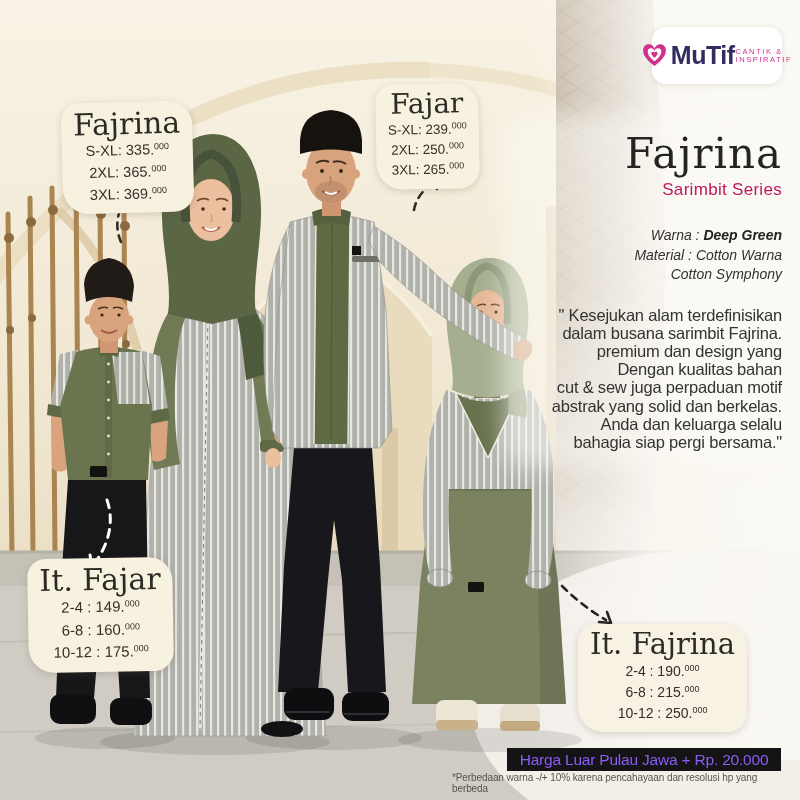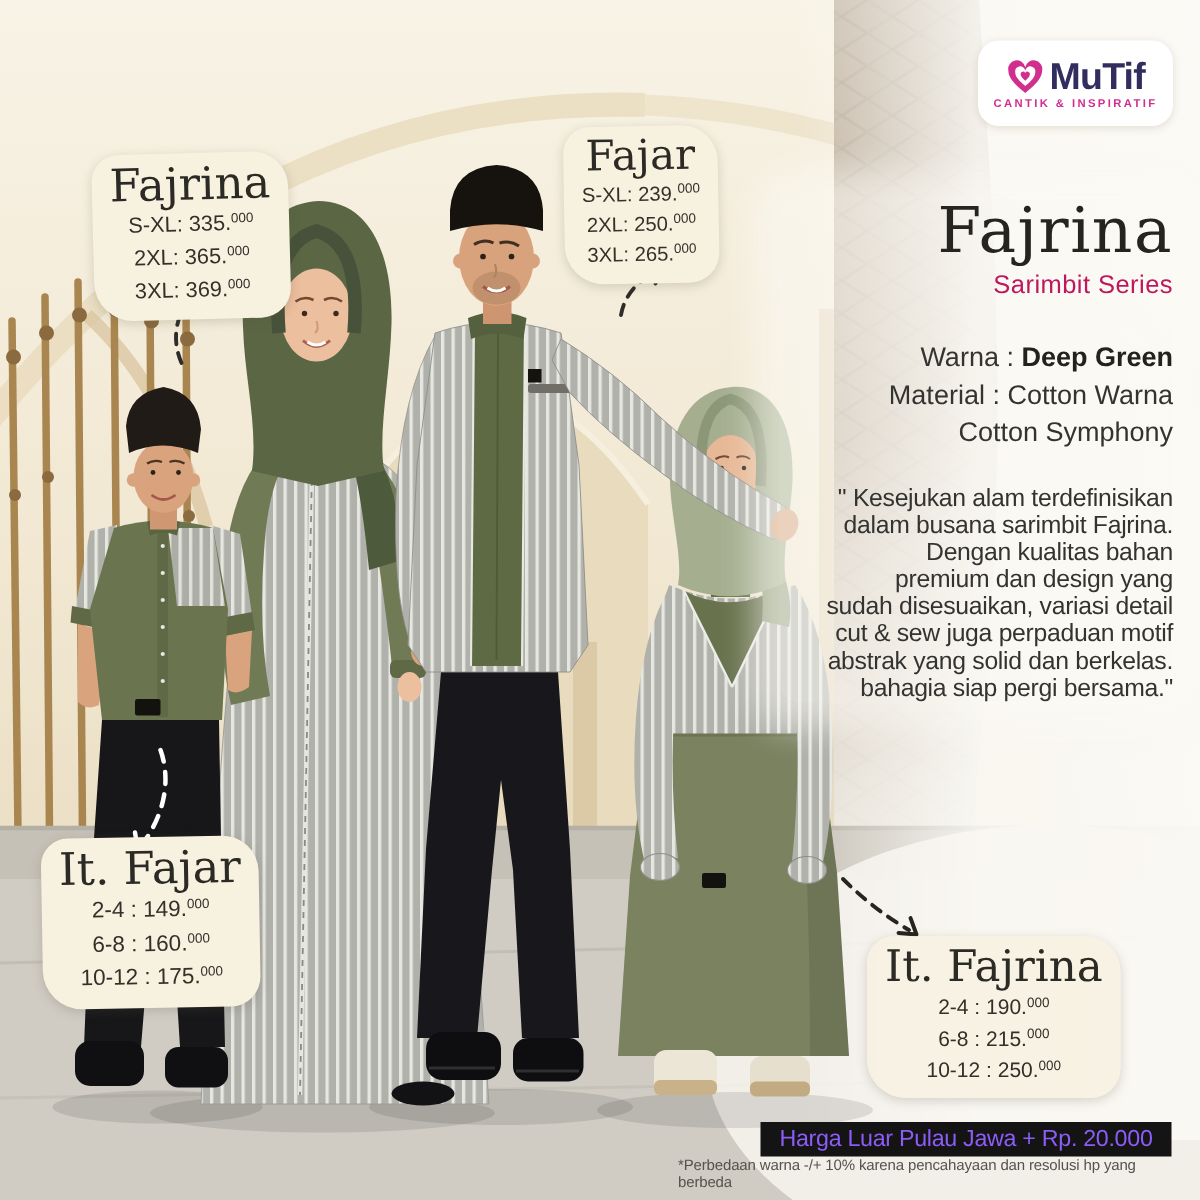--- a/index.html
+++ b/index.html
@@ -9,43 +9,43 @@
   }
   .stage *{box-sizing:border-box;}
   svg{display:block;}
   .scene-svg,.arrow-svg{position:absolute;left:0;top:0;width:800px;height:800px;}
   .arrow-svg{pointer-events:none;}
 
   
   .logo-card{
     position:absolute;left:652px;top:27px;width:130px;height:57px;
     background:#ffffff;border-radius:14px;box-shadow:0 1px 6px rgba(120,100,70,.18);
-    display:flex;flex-direction:column;align-items:center;justify-content:center;gap:1px;
+    display:flex;flex-direction:row;align-items:center;justify-content:center;gap:1px;
   }
   .logo-row{display:flex;align-items:center;gap:4px;}
   .logo-brand{
     font-family:"Liberation Sans",sans-serif;font-weight:800;font-size:25px;
     color:#312d5e;letter-spacing:-0.5px;line-height:1;
   }
   .logo-tagline{
-    font-size:7.5px;font-weight:700;color:#d02f8e;letter-spacing:1.6px;line-height:1;
+    font-size:7.5px;font-weight:400;color:#d02f8e;letter-spacing:1.6px;line-height:1;
   }
 
   
   .right-panel{
     position:absolute;right:18px;top:132px;width:262px;text-align:right;
     background:rgba(251,249,244,.55);box-shadow:0 0 22px 18px rgba(251,249,244,.55);
     border-radius:10px;
   }
   .panel-title{
     font-family:"DejaVu Serif","Liberation Serif",serif;font-size:42px;font-weight:500;
     color:#262420;letter-spacing:1px;line-height:1.05;
   }
   .panel-series{font-size:17px;color:#be185d;margin-top:4px;letter-spacing:.3px;}
-  .panel-info{margin-top:26px;font-size:18px;color:#343330;line-height:1.4;}
+  .panel-info{margin-top:26px;font-size:14px;color:#343330;line-height:1.4;font-style:italic;}
   .panel-info .val.bold{font-weight:700;color:#23221f;}
   .panel-desc{
     margin-top:21px;font-size:16.5px;color:#333330;line-height:1.1;letter-spacing:-0.2px;
   }
 
   
   .tag{
     position:absolute;background:#f7f1e0;color:#33302a;
     border-radius:18px 24px 20px 26px;
     box-shadow:0 2px 7px rgba(90,80,60,.22);
@@ -332,25 +332,25 @@
     <div class="panel-title">Fajrina</div>
     <div class="panel-series">Sarimbit Series</div>
     <div class="panel-info">
       <div class="info-line"><span class="lbl">Warna : </span><span class="val bold">Deep Green</span></div>
       <div class="info-line"><span class="lbl">Material : </span><span class="val">Cotton Warna</span></div>
       <div class="info-line"><span class="lbl"></span><span class="val">Cotton Symphony</span></div>
     </div>
     <div class="panel-desc">
       <div>" Kesejukan alam terdefinisikan</div>
       <div>dalam busana sarimbit Fajrina.</div>
+      <div>premium dan design yang</div>
       <div>Dengan kualitas bahan</div>
-      <div>premium dan design yang</div>
-      <div>sudah disesuaikan, variasi detail</div>
       <div>cut &amp; sew juga perpaduan motif</div>
       <div>abstrak yang solid dan berkelas.</div>
+      <div>Anda dan keluarga selalu</div>
       <div>bahagia siap pergi bersama."</div>
     </div>
   </div>
 
   <div class="tag tag-fajrina">
     <div class="tag-title">Fajrina</div>
     <div class="tag-row"><span>S-XL: 335.</span><sup>000</sup></div>
     <div class="tag-row"><span>2XL: 365.</span><sup>000</sup></div>
     <div class="tag-row"><span>3XL: 369.</span><sup>000</sup></div>
   </div>

